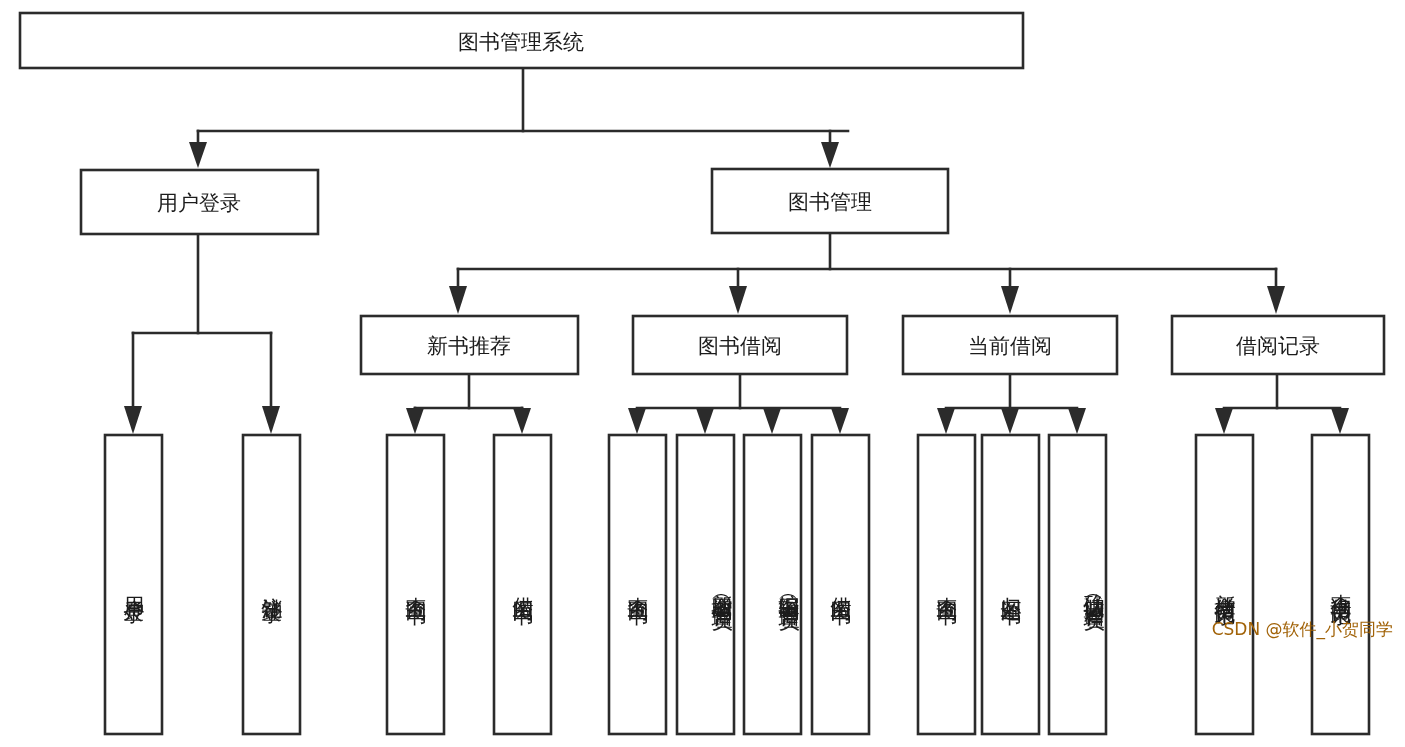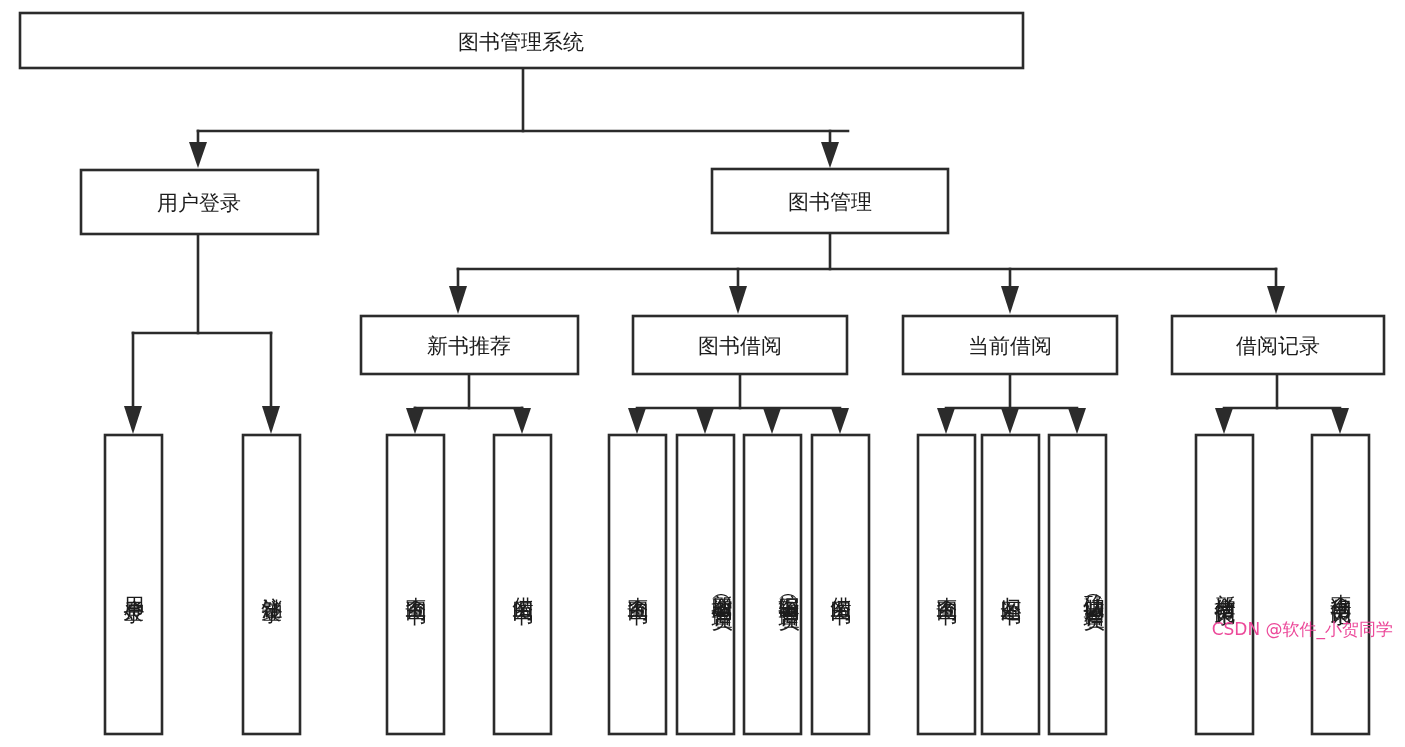--- a/index.html
+++ b/index.html
@@ -63,21 +63,21 @@
     align-items: center;
     justify-content: center;
     pointer-events: none;
   }
   .watermark {
     position: absolute;
     right: 12px;
     bottom: 4px;
     font-family: "DejaVu Sans", "Liberation Sans", sans-serif;
     font-size: 17px;
-    color: #ec4899;
+    color: #a16207;
     white-space: nowrap;
     user-select: none;
   }
 </style>
 </head>
 <body>
 
 <div id="diagram-root">
 
   <svg class="diagram-canvas" viewBox="0 0 1405 747" xmlns="http://www.w3.org/2000/svg">

